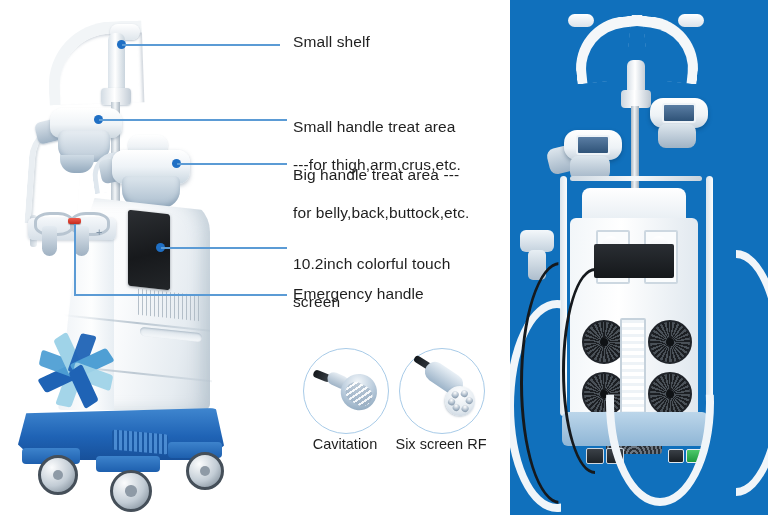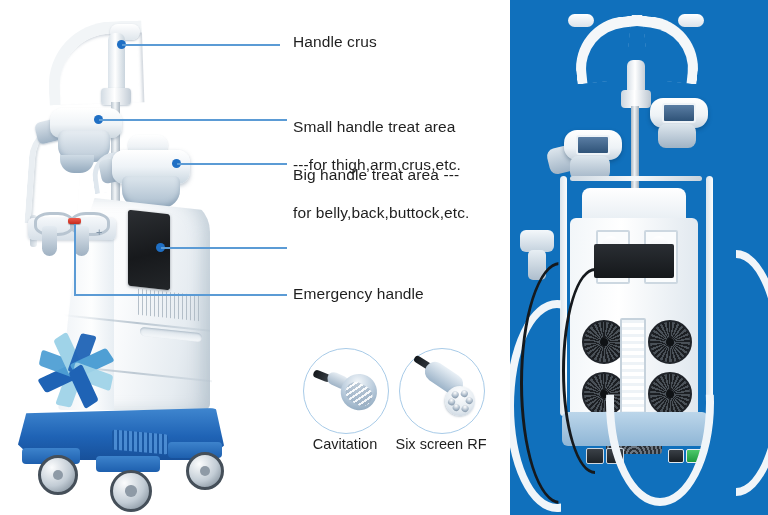--- a/index.html
+++ b/index.html
@@ -400,32 +400,36 @@
 
     <div class="dot" style="left: 172px; top: 159px; background: rgb(31, 111, 196);"></div>
     <div class="leader" style="left: 177px; top: 162.5px; width: 110px; background: rgb(91, 155, 213);"></div>
 
     <div class="dot" style="left: 156px; top: 243px; background: rgb(31, 111, 196);"></div>
     <div class="leader" style="left: 161px; top: 246.5px; width: 126px; background: rgb(91, 155, 213);"></div>
 
     <div class="leader-v" style="left: 74px; top: 224px; height: 72px; background: rgb(91, 155, 213);"></div>
     <div class="leader" style="left: 74px; top: 294px; width: 213px; background: rgb(91, 155, 213);"></div>
 
-    <div class="anno" style="left: 293px; top: 33px; color: rgb(31, 31, 31);">Handle crus</div>
+    <div class="anno" style="left: 293px; top: 33px; color: rgb(31, 31, 31);">Small shelf</div>
 
     <div class="anno" style="left: 293px; top: 99px; color: rgb(31, 31, 31);">
       <span>Small handle treat area</span><br>
       <span>---for thigh,arm,crus,etc.</span>
     </div>
 
     <div class="anno" style="left: 293px; top: 147px; color: rgb(31, 31, 31);">
       <span>Big handle treat area ---</span><br>
       <span>for belly,back,buttock,etc.</span>
     </div>
 
+    <div class="anno" style="left: 293px; top: 236px; color: rgb(31, 31, 31);">
+      <span>10.2inch colorful touch</span><br>
+      <span>screen</span>
+    </div>
 
     <div class="anno" style="left: 293px; top: 285px; color: rgb(31, 31, 31);">Emergency handle</div>
 
     <div class="hp" style="left:303px;top:348px;">
       <div class="hp-circle" style="border-color: rgb(168, 203, 232);"></div>
       <div class="cav-cable"></div>
       <div class="cav-neck"></div>
       <div class="cav-head"></div>
       <div class="cav-rings"></div>
       <div class="hp-label" style="left: -13px; color: rgb(31, 31, 31);">Cavitation</div>

